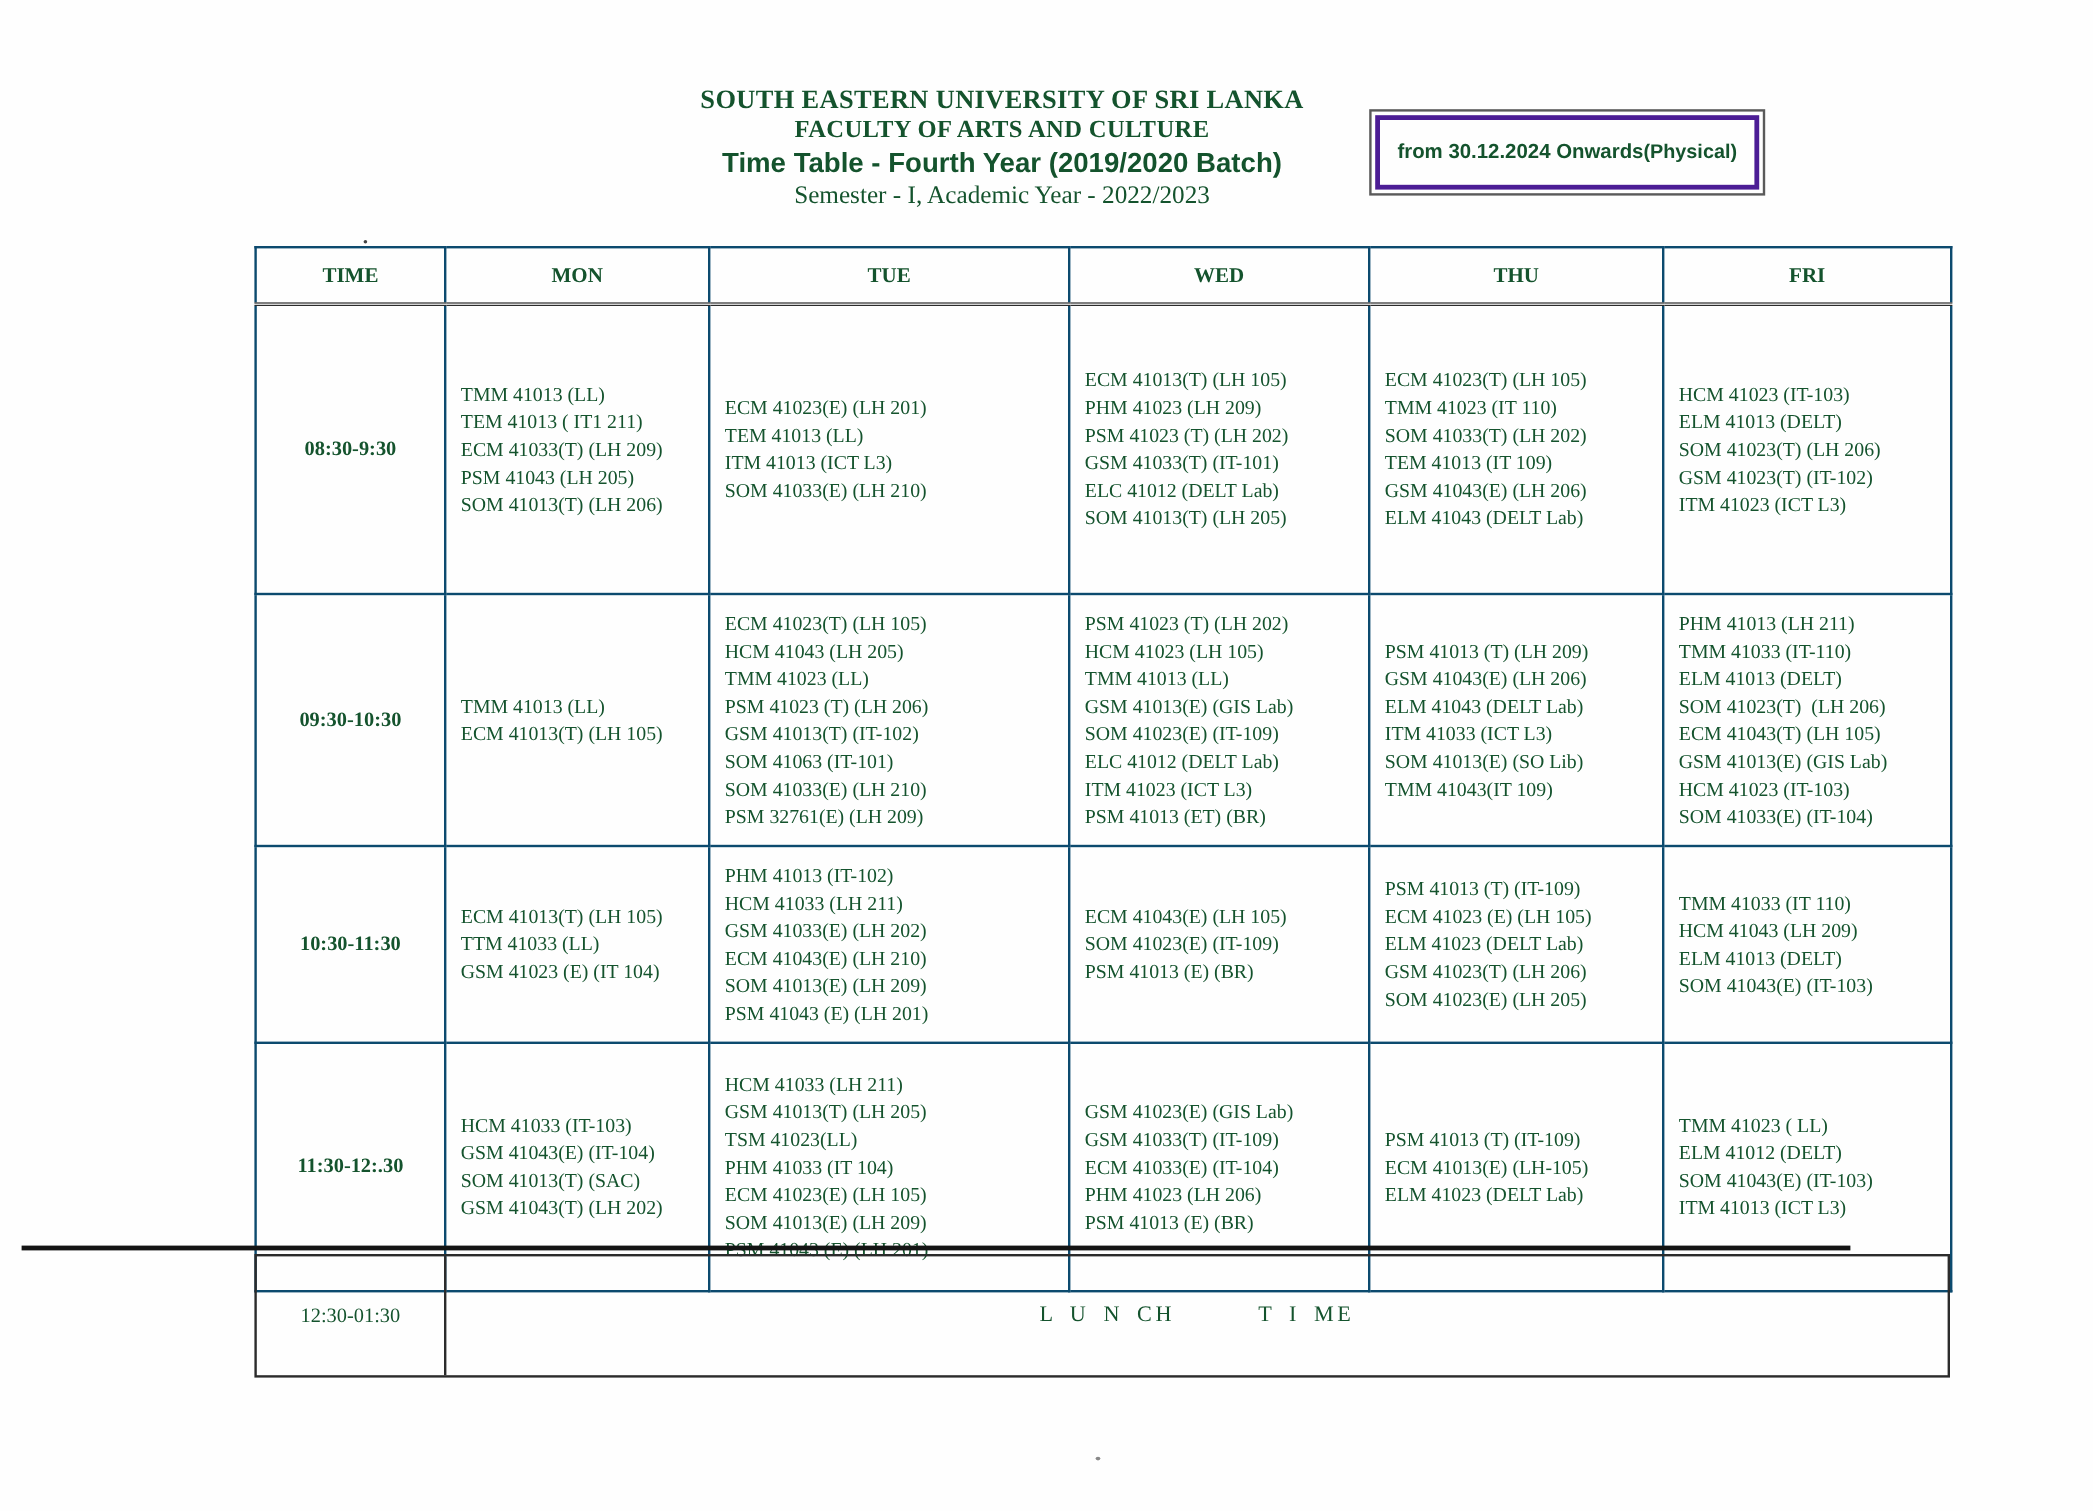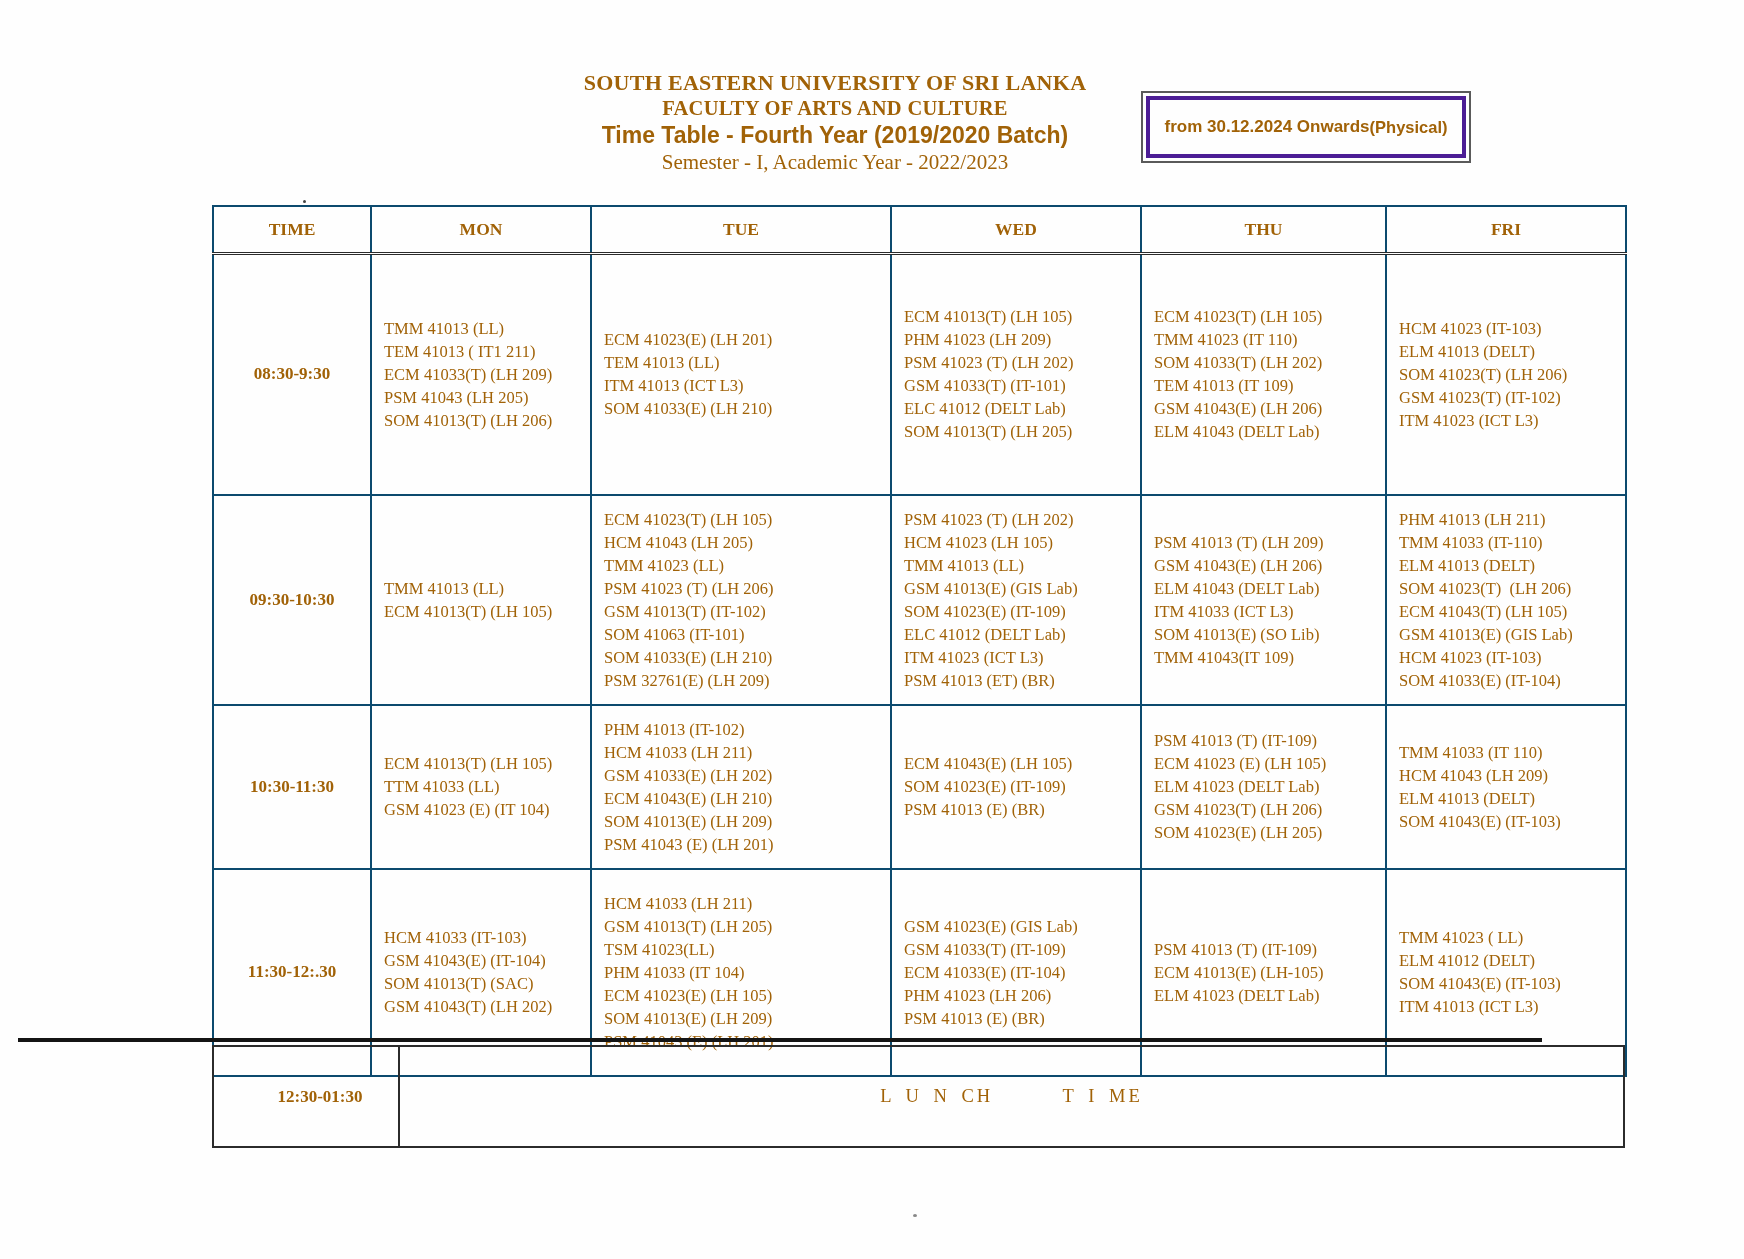--- a/index.html
+++ b/index.html
@@ -1,21 +1,21 @@
 <!DOCTYPE html>
 <html><head>
 <meta charset="utf-8">
 <style>
   html,body{margin:0;padding:0;background:#ffffff;}
   .page{
     position:relative;
     width:1744px;height:1259px;
     background:#fefefe;
     font-family:"Liberation Serif", serif;
-    color:#a16207;
+    color:#14532d;
     overflow:hidden;
   }
   
   .header{
     position:absolute;left:0;top:70px;width:1670px;
     text-align:center;
   }
   .h-line1{font-size:22px;font-weight:bold;letter-spacing:.3px;line-height:26px;}
   .h-line2{font-size:20.5px;font-weight:bold;letter-spacing:.3px;line-height:25px;}
   .h-line3{font-family:"Liberation Sans", sans-serif;font-size:23px;font-weight:bold;line-height:28px;}
@@ -74,21 +74,21 @@
   }
   .lunch{
     position:absolute;left:212px;top:1045px;width:1413px;height:103px;
     border:2px solid #2b2b2b;box-sizing:border-box;
     display:flex;align-items:stretch;
   }
   .lunch-time{
     width:156px;flex:0 0 156px;
     border-right:2px solid #2b2b2b;
     display:flex;align-items:center;justify-content:center;
-    font-weight:bold;font-size:17px;margin-left:28px;
+    font-weight:normal;font-size:17px;
   }
   .lunch-label-wrap{
     flex:1;display:flex;align-items:center;justify-content:center;
   }
   .lunch-label{
     font-size:18.5px;letter-spacing:3px;word-spacing:4px;white-space:pre;
   }
   
   .dot-a{position:absolute;left:303px;top:200px;width:3px;height:3px;background:#444;border-radius:50%;}
   .dot-b{position:absolute;left:913px;top:1214px;width:4px;height:3px;background:#555;border-radius:50%;opacity:.7;}

